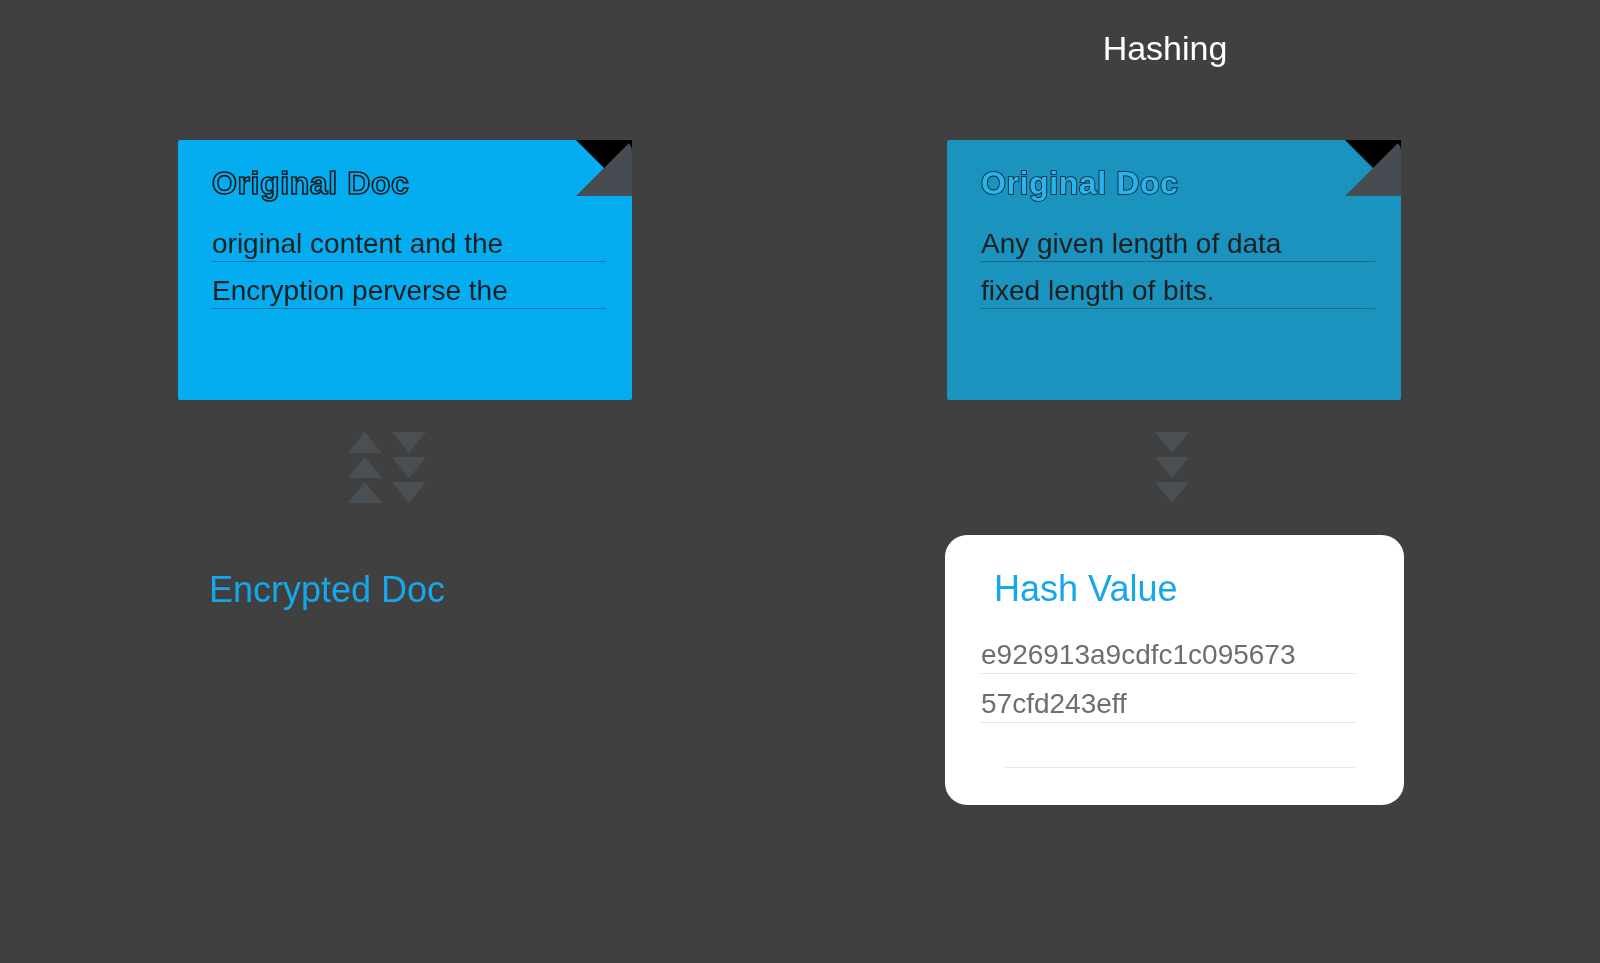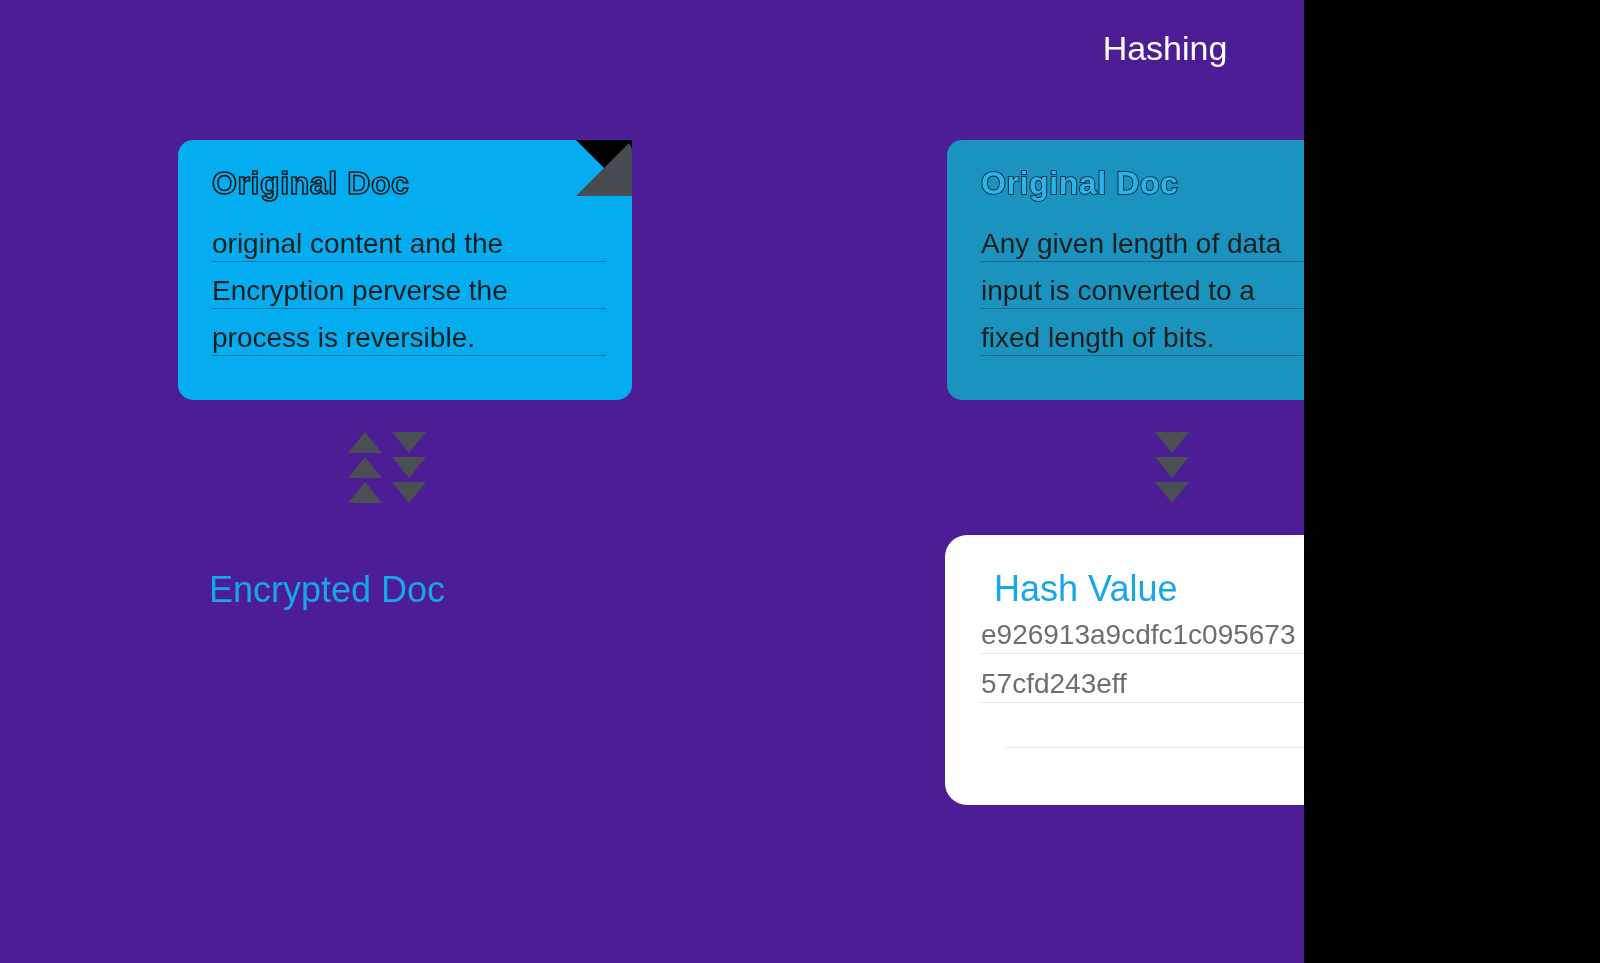--- a/index.html
+++ b/index.html
@@ -6,41 +6,41 @@
   html, body {
     margin: 0;
     padding: 0;
     background: #000000;
   }
   body {
     font-family: "Liberation Sans", sans-serif;
   }
   #canvas {
     position: relative;
-    width: 1304px;
+    width: 1600px;
     height: 963px;
-    background: #4c1d95;
+    background: #404040;
     overflow: hidden;
   }
   .title-right {
     position: absolute;
     left: 950px;
     top: 26px;
     width: 430px;
     text-align: center;
     color: #ffffff;
     font-size: 34px;
     font-weight: 400;
     line-height: 44px;
   }
 
   
   .doc-card {
     position: absolute;
-    border-radius: 15px;
+    border-radius: 2px;
     box-sizing: border-box;
   }
 
   .doc-title {
     position: absolute;
     font-size: 32px;
     font-weight: 700;
     letter-spacing: 0.6px;
     line-height: 38px;
     white-space: nowrap;
@@ -108,21 +108,21 @@
     color: #16a7e8;
     font-size: 36px;
     font-weight: 400;
     line-height: 44px;
     white-space: nowrap;
     margin-left: 13px;
   }
   .hash-lines {
     position: absolute;
     left: 36px;
-    top: 88px;
+    top: 108px;
     width: 374px;
     font-size: 28px;
     line-height: 24px;
     color: #6b6f73;
   }
   .hash-line {
     display: block;
     border-bottom: 1.4px solid #e2e4e6;
     padding-bottom: 6px;
     margin-bottom: 18px;
@@ -148,21 +148,20 @@
                 border-right:56px solid #000000; border-bottom:56px solid transparent;"></div>
     <div style="position:absolute; right:0; top:0; width:0; height:0;
                 border-left:56px solid transparent; border-bottom:56px solid #464C51;
                 border-top-right-radius:11px;"></div>
 
     <div class="doc-title hollow" style="left:34px; top:24px;">Original Doc</div>
 
     <div class="doc-body" style="left:34px; top:92px; width:394px;">
       <span class="doc-line">original content and the</span>
       <span class="doc-line">Encryption perverse the</span>
-      <span class="doc-line">process is reversible.</span>
     </div>
   </div>
 
   <div class="arrow-stack" style="left:348px; top:432px; width:100px; height:70px;">
     <span class="tri tri-up" style="left:0px;  top:0px;"></span>
     <span class="tri tri-up" style="left:0px;  top:25px;"></span>
     <span class="tri tri-up" style="left:0px;  top:50px;"></span>
     <span class="tri tri-down" style="left:44px; top:0px;"></span>
     <span class="tri tri-down" style="left:44px; top:25px;"></span>
     <span class="tri tri-down" style="left:44px; top:50px;"></span>
@@ -174,21 +173,20 @@
     <div style="position:absolute; right:0; top:0; width:0; height:0;
                 border-right:56px solid #000000; border-bottom:56px solid transparent;"></div>
     <div style="position:absolute; right:0; top:0; width:0; height:0;
                 border-left:56px solid transparent; border-bottom:56px solid #464C51;
                 border-top-right-radius:11px;"></div>
 
     <div class="doc-title" style="left:34px; top:24px; color:#29B4F0;">Original Doc</div>
 
     <div class="doc-body" style="left:34px; top:92px; width:394px;">
       <span class="doc-line">Any given length of data</span>
-      <span class="doc-line">input is converted to a</span>
       <span class="doc-line">fixed length of bits.</span>
     </div>
   </div>
 
   <div class="arrow-stack" style="left:1155px; top:432px; width:40px; height:70px;">
     <span class="tri tri-down" style="left:0px; top:0px;"></span>
     <span class="tri tri-down" style="left:0px; top:25px;"></span>
     <span class="tri tri-down" style="left:0px; top:50px;"></span>
   </div>
 

